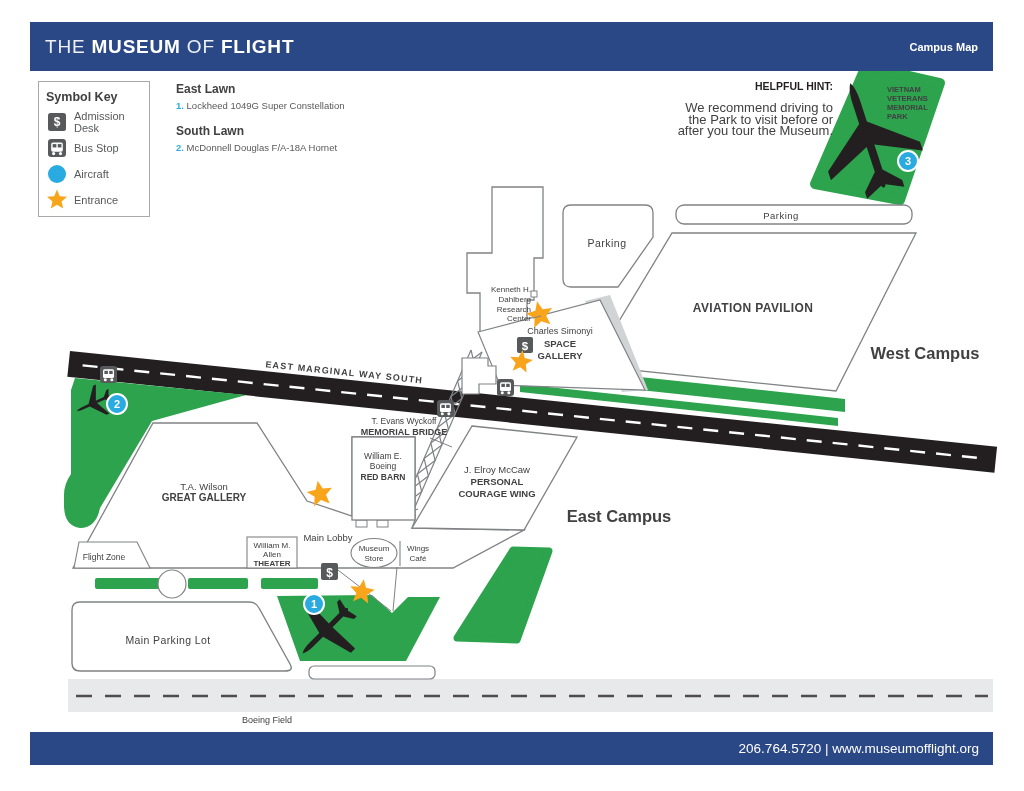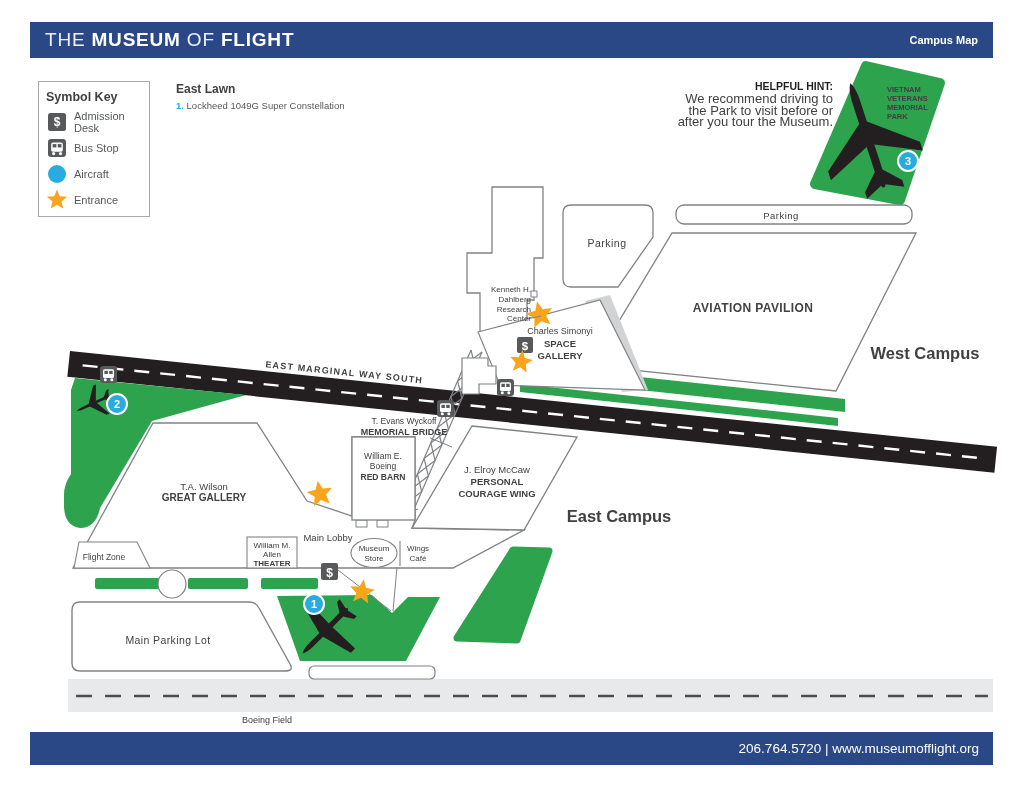--- a/index.html
+++ b/index.html
@@ -1,20 +1,20 @@
 <!DOCTYPE html>
 <html><head>
 <meta charset="utf-8">
 <style>
   html,body{margin:0;padding:0;background:#ffffff;}
   body{width:1024px;height:791px;position:relative;font-family:"Liberation Sans","DejaVu Sans",sans-serif;overflow:hidden;}
   .abs{position:absolute;}
   
   .bar{background:#2a4885;color:#ffffff;}
-  #header{left:30px;top:22px;width:963px;height:36px;display:flex;align-items:center;justify-content:space-between;padding:0 15px;box-sizing:border-box;}
+  #header{left:30px;top:22px;width:963px;height:49px;display:flex;align-items:center;justify-content:space-between;padding:0 15px;box-sizing:border-box;}
   #header .title{font-size:19px;letter-spacing:0.8px;white-space:pre;}
   #header .lt{font-weight:normal;opacity:.92;}
   #header .bd{font-weight:bold;}
   #header .right{font-size:11px;font-weight:bold;}
   #footer{left:30px;top:732px;width:963px;height:33px;display:flex;align-items:center;justify-content:flex-end;padding-right:14px;box-sizing:border-box;font-size:13.5px;padding-left:39px;}
   
   #key{left:38px;top:81px;width:112px;height:136px;border:1.5px solid #a7a9ac;background:#fff;box-sizing:border-box;padding:8px 24px 6px 7px;}
   #key .ktitle{font-size:12.5px;font-weight:bold;color:#414042;margin-bottom:7px;}
   .krow{display:flex;align-items:center;margin-bottom:5px;height:21px;}
   .kicon{width:22px;display:flex;justify-content:center;margin-right:6px;flex:0 0 22px;}
@@ -22,21 +22,21 @@
   .sq{width:18px;height:18px;background:#58595b;border-radius:2.5px;color:#fff;font-weight:bold;font-size:12px;display:flex;align-items:center;justify-content:center;}
   .dot{width:18px;height:18px;border-radius:50%;background:#29abe2;}
   
   #legend{left:176px;top:82px;width:260px;}
   .lsec{margin-bottom:13px;}
   .ltitle{font-size:12px;font-weight:bold;color:#414042;margin-bottom:4px;}
   .litem{font-size:9.5px;color:#58595b;}
   .lnum{color:#29abe2;font-weight:bold;}
   
   #hint{left:640px;top:80px;width:193px;text-align:right;color:#231f20;}
-  #hint .htitle{font-size:10.5px;font-weight:bold;margin-bottom:1px;}
+  #hint .htitle{font-size:10.5px;font-weight:bold;margin-bottom:10px;}
   #hint .hline{font-size:13px;line-height:11.5px;color:#414042;}
   
   text{font-family:"Liberation Sans","DejaVu Sans",sans-serif;fill:#414042;}
   .bld{font-weight:bold;}
   .wht{fill:#ffffff;}
 </style>
 </head>
 <body>
 
 <svg class="abs" style="left:0;top:0" width="1024" height="791" viewBox="0 0 1024 791">
@@ -279,20 +279,24 @@
       </span>
     <span class="klabel">Entrance</span>
   </div>
 </div>
 
 <div id="legend" class="abs">
   <div class="lsec">
     <div class="ltitle">East Lawn</div>
     <div class="litem"><span class="lnum">1.</span> <span>Lockheed 1049G Super Constellation</span></div>
   </div>
+  <div class="lsec">
+    <div class="ltitle">South Lawn</div>
+    <div class="litem"><span class="lnum">2.</span> <span>McDonnell Douglas F/A-18A Hornet</span></div>
+  </div>
 </div>
 
 <div id="hint" class="abs">
   <div class="htitle">HELPFUL HINT:</div>
   <div class="hline">We recommend driving to</div>
   <div class="hline">the Park to visit before or</div>
   <div class="hline">after you tour the Museum.</div>
 </div>
 
 <div id="footer" class="abs bar">

